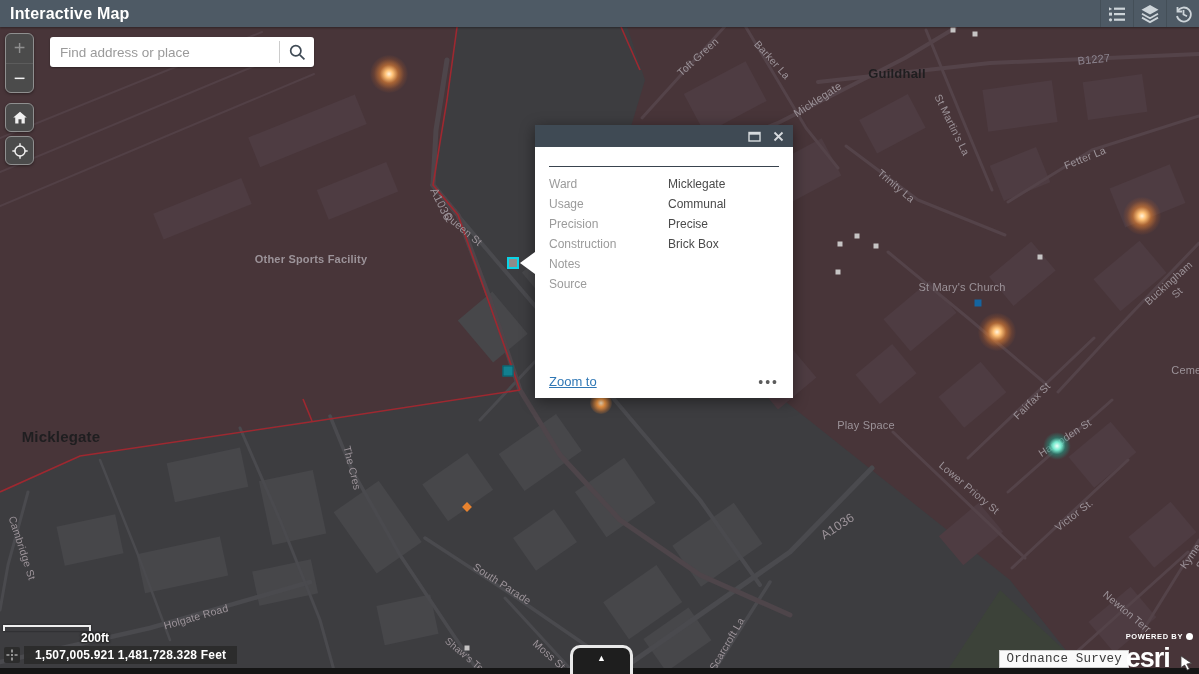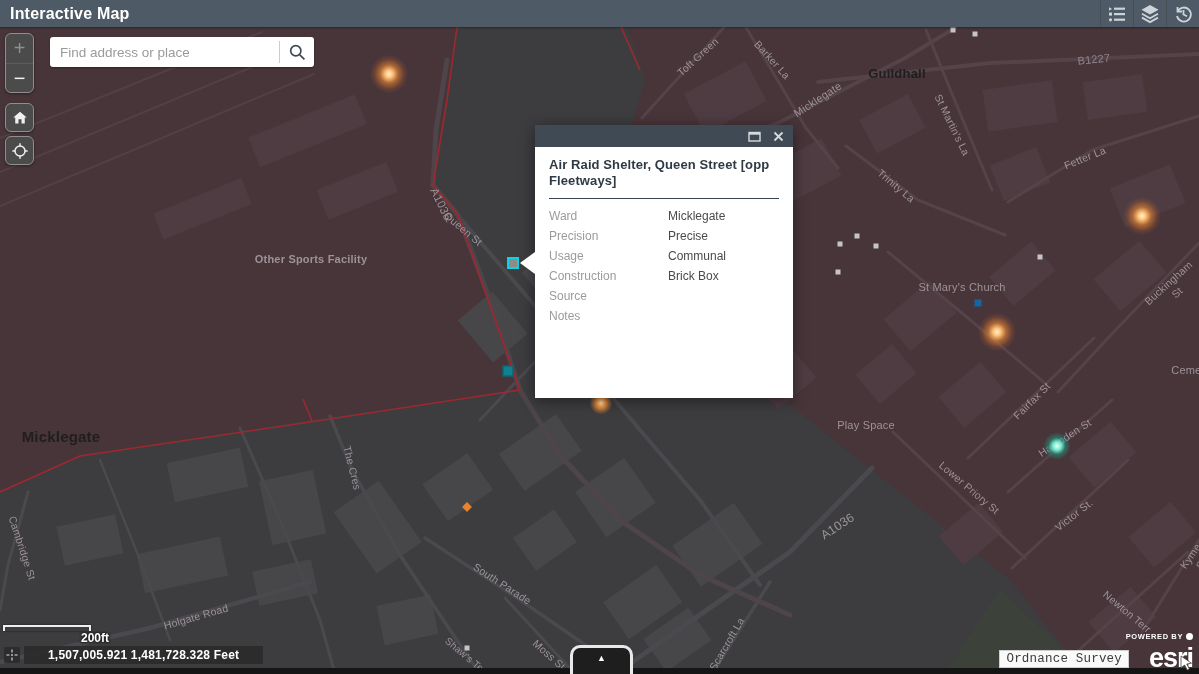--- a/index.html
+++ b/index.html
@@ -84,30 +84,30 @@
   
   .scalebar{position:absolute;left:3px;top:625px;z-index:6;}
   .scalebar-line{width:88px;height:6px;border:2px solid #efefef;border-bottom:none;
                  box-shadow:0 0 2px rgba(0,0,0,.7);}
   .scale-label{position:absolute;left:78px;top:6px;font-size:12px;font-weight:700;color:#fff;
                text-shadow:-1px 0 2px #222,1px 0 2px #222,0 -1px 2px #222,0 1px 2px #222;text-align:center;}
   .coords{position:absolute;left:4px;bottom:10px;z-index:6;display:flex;align-items:center;gap:4px;}
   .coords-icon{width:16px;height:16px;background:rgba(42,42,42,.9);border-radius:2px;
                display:flex;align-items:center;justify-content:center;cursor:pointer;}
   .coords-val{background:rgba(42,42,42,.9);color:#fff;font-size:12px;font-weight:600;
-              padding:2px 24px;letter-spacing:.2px;}
+              padding:2px 11px;letter-spacing:.2px;}
   .bottom-strip{position:absolute;left:0;right:0;bottom:0;height:6px;background:#151515;z-index:5;}
   .table-toggle{position:absolute;left:570px;top:645px;width:63px;height:29px;z-index:6;
                 background:#1e1e1e;border:3px solid #e9e9e9;border-bottom:none;
                 border-radius:10px 10px 0 0;color:#fff;cursor:pointer;padding:0;}
   .table-toggle .tri{font-size:9px;position:relative;top:-5px;}
   .attribution{position:absolute;right:70px;bottom:7px;z-index:6;font-family:Liberation Mono, monospace;}
   .os{background:#fafafa;border:1px solid #cfcfcf;color:#3b3b3b;font-size:12.5px;
       padding:1px 6px;letter-spacing:.2px;}
-  .esri{position:absolute;right:6px;bottom:2px;z-index:6;text-align:right;color:#fff;line-height:1;}
+  .esri{position:absolute;right:6px;bottom:2px;z-index:6;text-align:left;color:#fff;line-height:1;}
   .esri .pb{font-size:7.5px;font-weight:700;letter-spacing:.6px;vertical-align:middle;}
   .esri .pbdot{display:inline-block;width:7px;height:7px;border-radius:50%;background:#fff;
                margin-left:3px;vertical-align:middle;}
   .esri .brand{display:block;font-size:27px;font-weight:700;letter-spacing:-1px;margin-top:1px;}
   .cursor-icon{position:absolute;right:-2px;bottom:-2px;}
 </style>
 </head>
 <body>
 
 <div class="app">
@@ -332,48 +332,51 @@
           <path d="M1 2.6 H12" stroke-width="2.2"></path>
         </svg>
       </span>
       <span>
         <svg width="11" height="11" viewBox="0 0 11 11" stroke="#d6dadd" stroke-width="1.8">
           <path d="M1.5 1.5 L9.5 9.5 M9.5 1.5 L1.5 9.5"></path>
         </svg>
       </span>
     </div>
     <div class="popup-body">
-      <h2>Air Raid Shelter, Queen Street [opp Fleetways]</h2>
       <hr>
       <div id="popup-rows">
           <div class="attr-row">
             <span class="attr-label">Ward</span>
             <span class="attr-value">Micklegate</span>
           </div>
           <div class="attr-row">
+            <span class="attr-label">Usage</span>
+            <span class="attr-value">Communal</span>
+          </div>
+          <div class="attr-row">
             <span class="attr-label">Precision</span>
             <span class="attr-value">Precise</span>
           </div>
           <div class="attr-row">
-            <span class="attr-label">Usage</span>
-            <span class="attr-value">Communal</span>
-          </div>
-          <div class="attr-row">
             <span class="attr-label">Construction</span>
             <span class="attr-value">Brick Box</span>
           </div>
           <div class="attr-row">
+            <span class="attr-label">Notes</span>
+            <span class="attr-value"></span>
+          </div>
+          <div class="attr-row">
             <span class="attr-label">Source</span>
             <span class="attr-value"></span>
           </div>
-          <div class="attr-row">
-            <span class="attr-label">Notes</span>
-            <span class="attr-value"></span>
-          </div>
         </div>
+      <div class="popup-footer">
+        <a class="zoomto">Zoom to</a>
+        <span class="more">•••</span>
+      </div>
     </div>
   </div>
 
   <div class="scalebar">
     <div class="scalebar-line"></div>
     <span class="scale-label">200ft</span>
   </div>
 
   <div class="coords">
     <span class="coords-icon">

